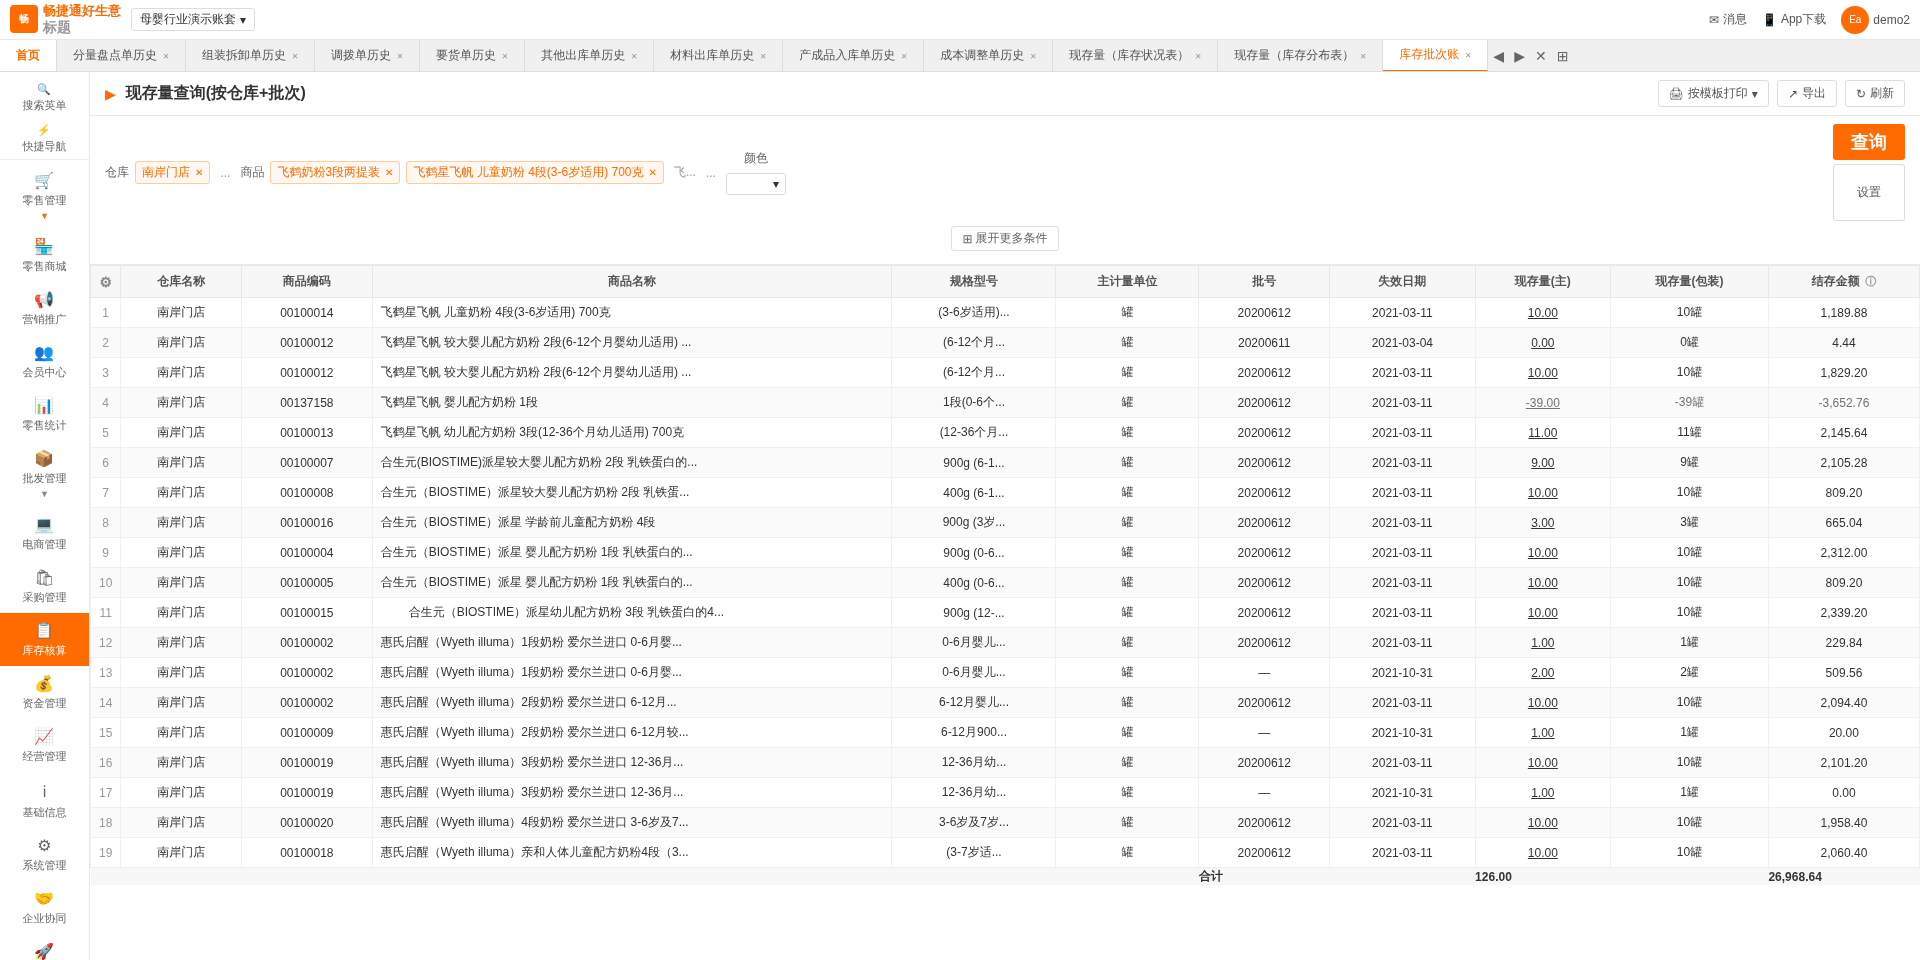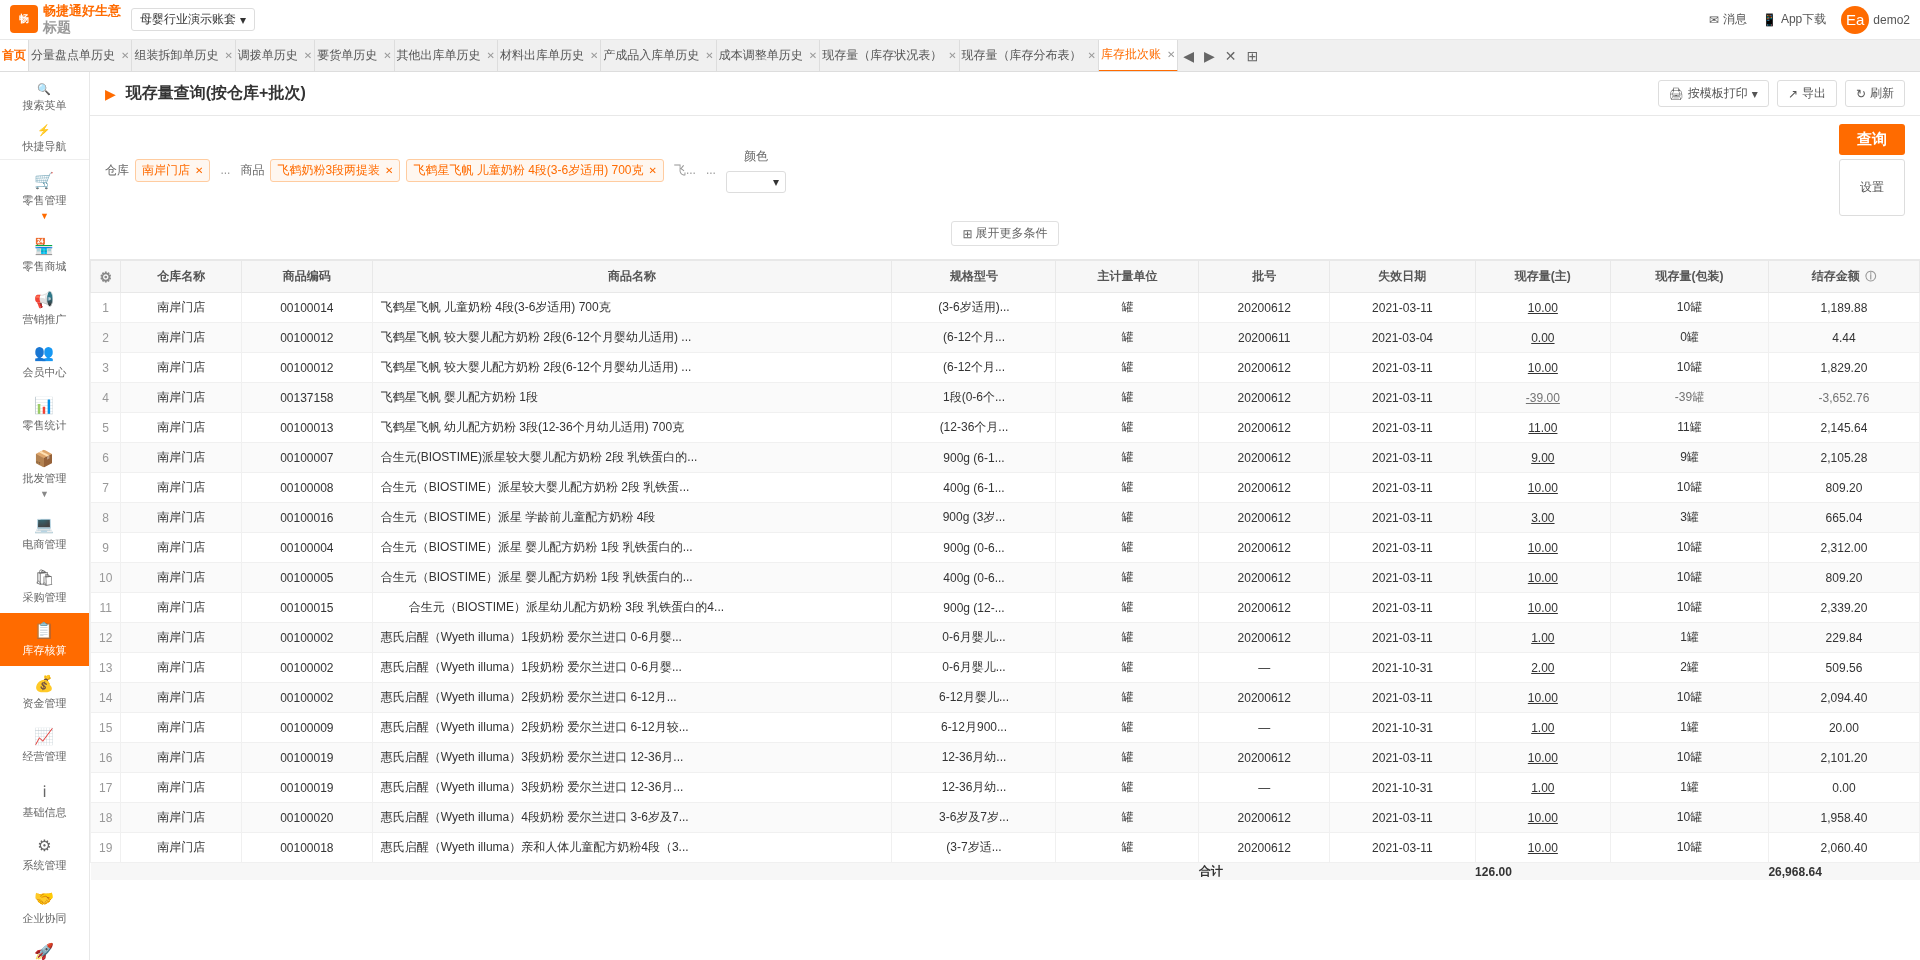--- a/index.html
+++ b/index.html
@@ -5,25 +5,25 @@
     * { box-sizing: border-box; margin: 0; padding: 0; }
     body { font-family: 'Microsoft YaHei', Arial, sans-serif; font-size: 12px; background: #f5f5f5; color: #333; overflow: hidden; }
 
     
     .top-bar { display: flex; align-items: center; background: #fff; height: 40px; border-bottom: 1px solid #e8e8e8; padding: 0 10px; gap: 10px; }
     .logo { display: flex; align-items: center; gap: 5px; font-weight: bold; color: #ff6b00; font-size: 13px; }
     .logo-icon { width: 28px; height: 28px; background: #ff6b00; border-radius: 4px; display: flex; align-items: center; justify-content: center; color: #fff; font-size: 10px; font-weight: bold; }
     .org-select { display: flex; align-items: center; gap: 4px; border: 1px solid #ddd; border-radius: 3px; padding: 2px 8px; cursor: pointer; background: #fff; font-size: 12px; color: #333; }
     .top-right { margin-left: auto; display: flex; align-items: center; gap: 15px; }
     .top-right-item { display: flex; align-items: center; gap: 4px; font-size: 12px; color: #555; cursor: pointer; }
-    .avatar { width: 28px; height: 28px; border-radius: 50%; background: #ff6b00; display: flex; align-items: center; justify-content: center; color: #fff; font-size: 15px; }
+    .avatar { width: 28px; height: 28px; border-radius: 50%; background: #ff6b00; display: flex; align-items: center; justify-content: center; color: #fff; font-size: 10px; }
 
     
     .tab-bar { display: flex; align-items: center; background: #f0f0f0; border-bottom: 1px solid #ddd; height: 32px; overflow: hidden; }
-    .tab-item { display: flex; align-items: center; gap: 4px; padding: 0 2px; height: 32px; border-right: 1px solid #ddd; font-size: 12px; cursor: pointer; white-space: nowrap; background: #f0f0f0; color: #555; }
+    .tab-item { display: flex; align-items: center; gap: 4px; padding: 0 16px; height: 32px; border-right: 1px solid #ddd; font-size: 12px; cursor: pointer; white-space: nowrap; background: #f0f0f0; color: #555; font-family: Liberation Mono, monospace; }
     .tab-item.active { background: #fff; color: #ff6b00; border-bottom: 2px solid #ff6b00; }
     .tab-item .close-btn { color: #999; font-size: 10px; margin-left: 2px; }
     .tab-item.home { background: #fff; color: #ff6b00; font-weight: bold; }
     .tab-nav-btn { padding: 0 5px; height: 32px; cursor: pointer; color: #666; display: flex; align-items: center; background: #f0f0f0; border: none; font-size: 14px; }
 
     
     .main-layout { display: flex; height: calc(960px - 72px); }
 
     
     .sidebar { width: 90px; background: #fff; border-right: 1px solid #e8e8e8; display: flex; flex-direction: column; align-items: center; padding-top: 5px; overflow-y: auto; }
@@ -45,21 +45,21 @@
     .btn-refresh { display: flex; align-items: center; gap: 4px; border: 1px solid #ddd; border-radius: 3px; padding: 4px 10px; cursor: pointer; color: #555; font-size: 12px; background: #fff; }
 
     
     .filter-area { background: #fff; padding: 8px 15px; border-bottom: 1px solid #e8e8e8; }
     .filter-row { display: flex; align-items: center; gap: 10px; flex-wrap: wrap; }
     .filter-group { display: flex; align-items: center; gap: 6px; }
     .filter-label { color: #666; font-size: 12px; white-space: nowrap; }
     .filter-tag { display: inline-flex; align-items: center; gap: 3px; background: #fff7f0; border: 1px solid #ffcca0; border-radius: 3px; padding: 2px 6px; font-size: 12px; color: #ff6b00; }
     .filter-tag .remove { cursor: pointer; color: #ff6b00; font-size: 10px; margin-left: 2px; }
     .filter-more { color: #999; font-size: 12px; margin-left: 4px; cursor: pointer; }
-    .btn-query { background: #ff6b00; color: #fff; border: none; border-radius: 3px; padding: 6px 18px; cursor: pointer; font-size: 15px; font-weight: bold; }
+    .btn-query { background: #ff6b00; color: #fff; border: none; border-radius: 3px; padding: 6px 18px; cursor: pointer; font-size: 18px; font-weight: bold; }
     .btn-setting { border: 1px solid #ddd; background: #fff; color: #555; border-radius: 3px; padding: 19px 12px; cursor: pointer; font-size: 12px; }
     .filter-expand-btn { display: inline-flex; align-items: center; gap: 3px; background: #fff; border: 1px solid #e0e0e0; border-radius: 3px; padding: 3px 10px; color: #666; font-size: 12px; cursor: pointer; margin: 0 auto; }
     .expand-row { display: flex; justify-content: center; padding: 5px 0; }
     .query-btn-area { display: flex; flex-direction: column; gap: 4px; margin-left: auto; }
     .color-filter { display: flex; align-items: center; gap: 6px; flex-direction: column; }
     .color-select { border: 1px solid #ddd; border-radius: 3px; padding: 3px 6px; font-size: 12px; color: #333; min-width: 60px; display: flex; align-items: center; justify-content: space-between; cursor: pointer; }
     .orange-expand { color: #ff6b00; font-size: 14px; cursor: pointer; }
 
     
     .table-area { flex: 1; overflow-y: auto; background: #fff; }

